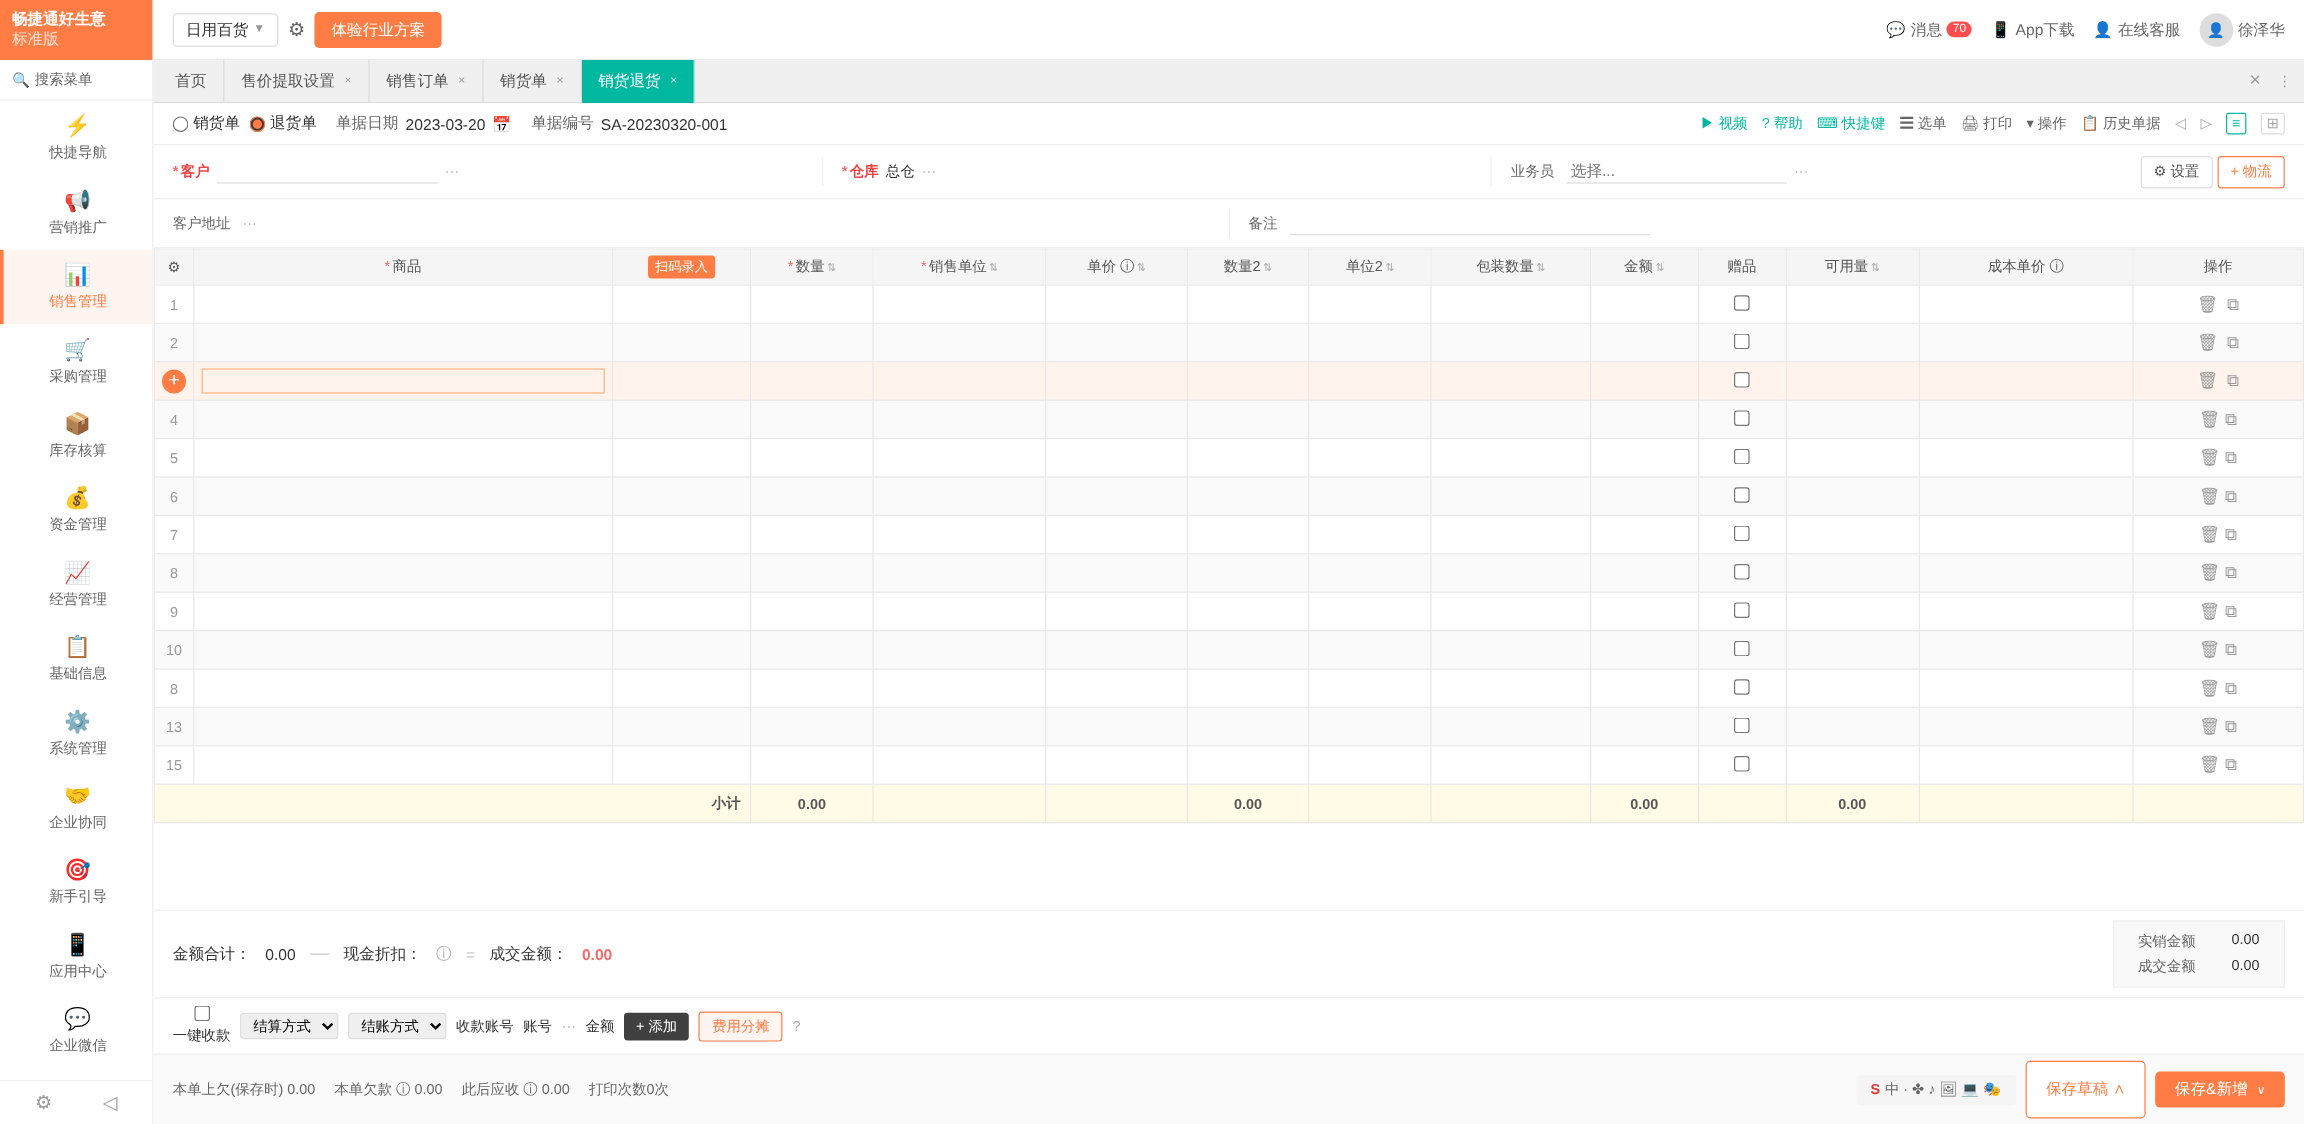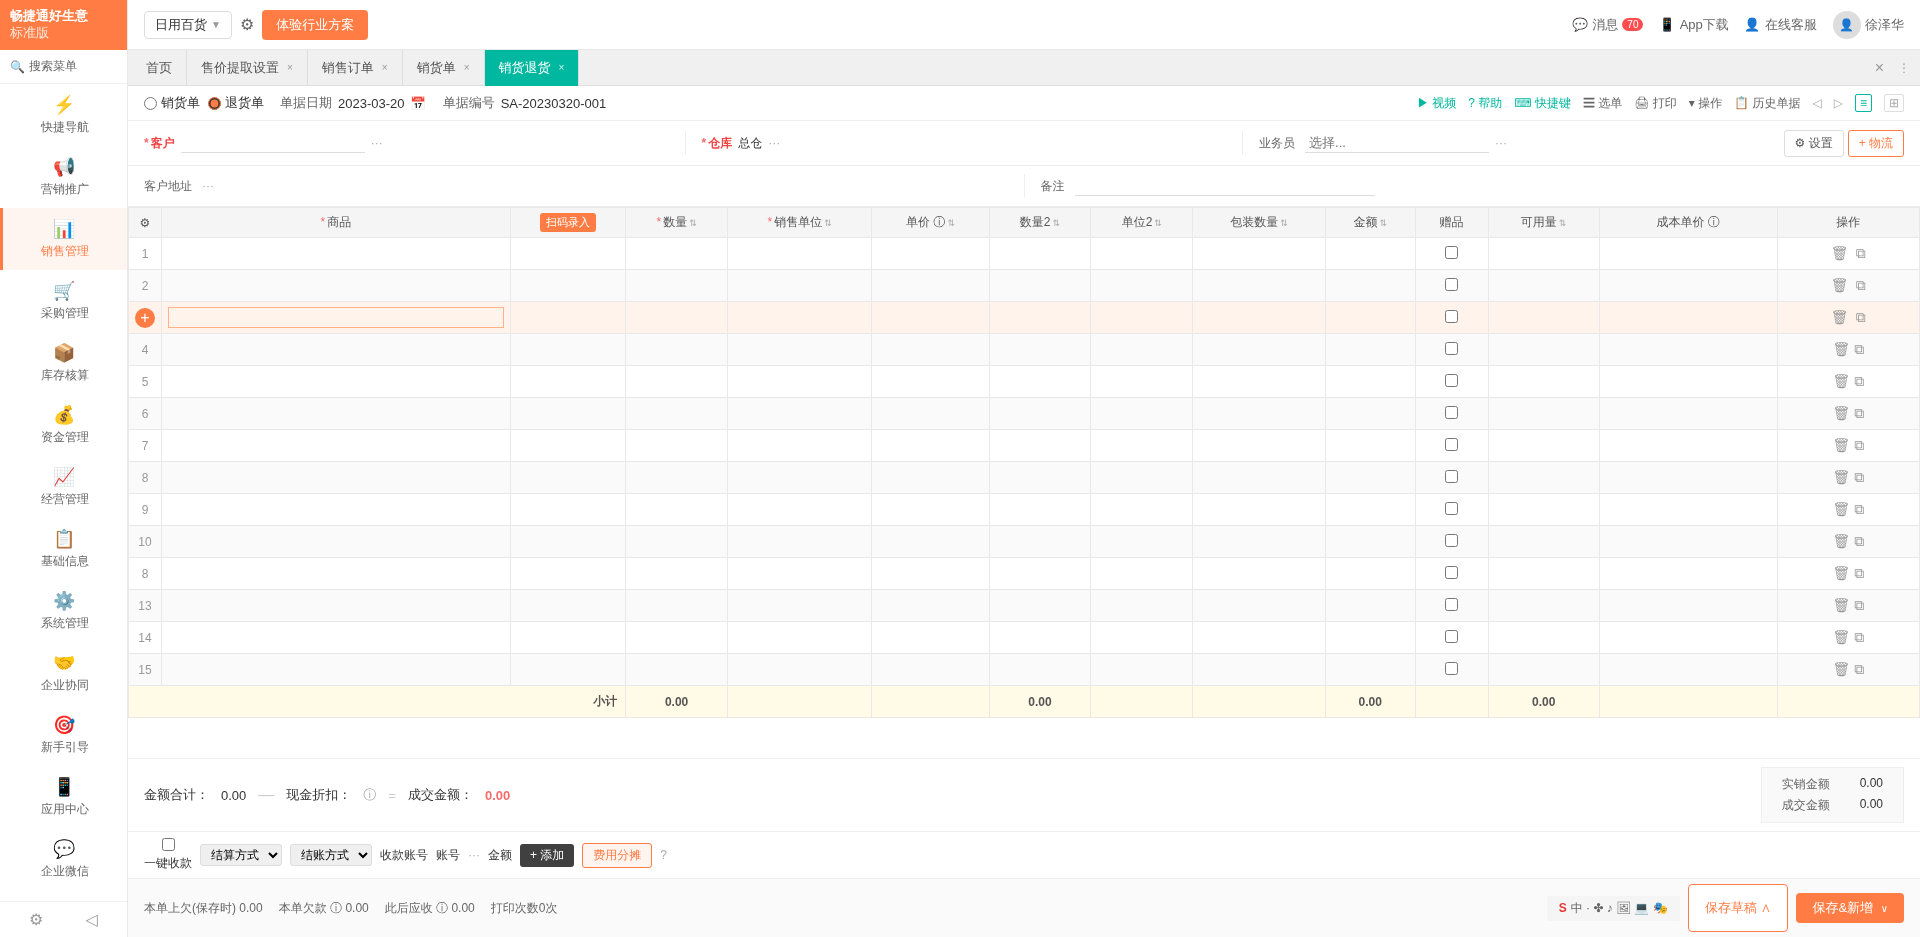--- a/index.html
+++ b/index.html
@@ -535,36 +535,20 @@
                 <td></td>
                 <td></td>
                 <td></td>
                 <td class="checkbox-cell"><input type="checkbox" style=""></td>
                 <td></td>
                 <td></td>
                 <td><button class="icon-btn">🗑</button><button class="icon-btn">⧉</button></td>
               </tr>
             <tr>
                 <td class="row-num">13</td>
-                <td></td>
-                <td></td>
-                <td></td>
-                <td></td>
-                <td></td>
-                <td></td>
-                <td></td>
-                <td></td>
-                <td></td>
-                <td class="checkbox-cell"><input type="checkbox" style=""></td>
-                <td></td>
-                <td></td>
-                <td><button class="icon-btn">🗑</button><button class="icon-btn">⧉</button></td>
-              </tr>
-            <tr>
-                <td class="row-num">14</td>
                 <td></td>
                 <td></td>
                 <td></td>
                 <td></td>
                 <td></td>
                 <td></td>
                 <td></td>
                 <td></td>
                 <td></td>
                 <td class="checkbox-cell"><input type="checkbox" style=""></td>

